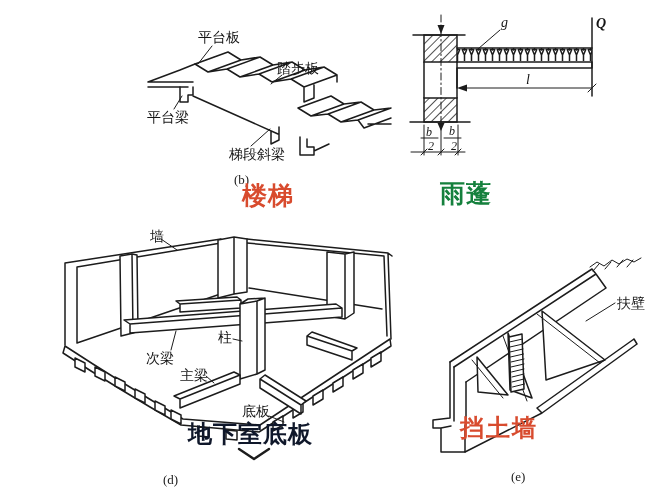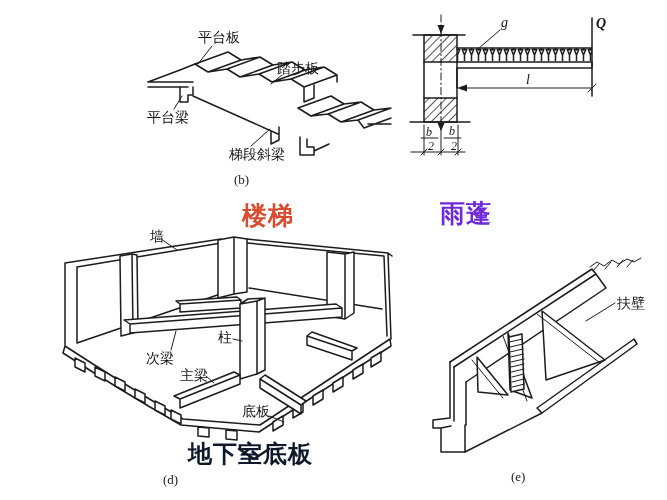--- a/index.html
+++ b/index.html
@@ -8,21 +8,21 @@
   svg.fig{position:absolute;overflow:visible;}
   svg.fig path, svg.fig line, svg.fig polyline{stroke:#1c1c1c;fill:none;stroke-width:1.5;
           stroke-linecap:round;stroke-linejoin:round;}
   svg.fig .thin{stroke-width:1;}
   svg.fig .solid{fill:#fff;stroke:#1c1c1c;stroke-width:1.5;}
   svg.fig .fillb{fill:#1c1c1c;stroke:none;}
   svg.fig text{fill:#151515;font-family:"Liberation Serif","DejaVu Serif",serif;font-size:14px;}
   svg.fig text.it{font-style:italic;}
   svg.fig text.sm{font-size:12px;font-style:italic;}
   .cap{position:absolute;font-weight:700;font-size:25px;line-height:1.05;letter-spacing:1px;
-       white-space:nowrap;margin-top:20px;}
+       white-space:nowrap;}
   .figletter{position:absolute;font-size:13px;color:#1b1b1b;white-space:nowrap;}
 </style>
 </head>
 <body>
 
 <div class="canvas">
 
   <svg class="fig" style="left:130px;top:8px" width="265" height="180" viewBox="0 0 265 180">
 
     <path d="M18,74 H63 M18,79 H58 M18,74 L50,62 M50,62 L65,56"></path>
@@ -86,21 +86,21 @@
     <path class="thin" d="M19,122 V152 M36,122 V152 M53,122 V152 M6,149 H60
              M16,152 L22,146 M33,152 L39,146 M50,152 L56,146 M16,135 H33 M39,135 H56"></path>
     <text class="it" x="96" y="24">g</text>
     <text class="it" x="191" y="25" font-weight="bold">Q</text>
     <text class="it" x="121" y="81">l</text>
     <text class="sm" x="21" y="133">b</text>
     <text class="sm" x="23" y="147">2</text>
     <text class="sm" x="44" y="132">b</text>
     <text class="sm" x="46" y="147">2</text>
   </svg>
-  <div class="cap" style="left:440px;top:181px;color:#6d28d9">雨蓬</div>
+  <div class="cap" style="left:440px;top:181px;color:#15803d">雨蓬</div>
 
   <svg class="fig" style="left:30px;top:212px" width="400" height="266" viewBox="0 0 400 266">
 
     <path d="
       M35,51 L35,133 M47,55 L47,131 M35,51 L191,27 M47,55 L191,31
       M217,27 L358,41 M217,31 L354,44
       M47,131 L205,77 M219,76 L352,97
       M358,41 L361,127 M354,44 L357,124 M358,41 L362,44"></path>
 
     <path d="
@@ -164,15 +164,16 @@
     <path class="solid" d="M122,71 L126,140 L185,120 Z"></path>
     <path class="thin" d="M117,74 L180,123"></path>
 
     <path class="thin" d="
       M170,27 L177,22 L184,26 L192,20 L199,24 L207,19 L214,22 L221,18
       M179,24 L173,31 M191,22 L185,29 M203,20 L197,27 M213,20 L207,27"></path>
 
     <path class="thin" d="M195,63 L166,81"></path>
     <text x="197" y="68">扶壁</text>
   </svg>
+  <div class="cap" style="left:460px;top:416px;color:#d84b2e;font-size:24px;letter-spacing:2px">挡土墙</div>
   <div class="figletter" style="left:511px;top:469px">(e)</div>
 
 </div>
 
 </body></html>

